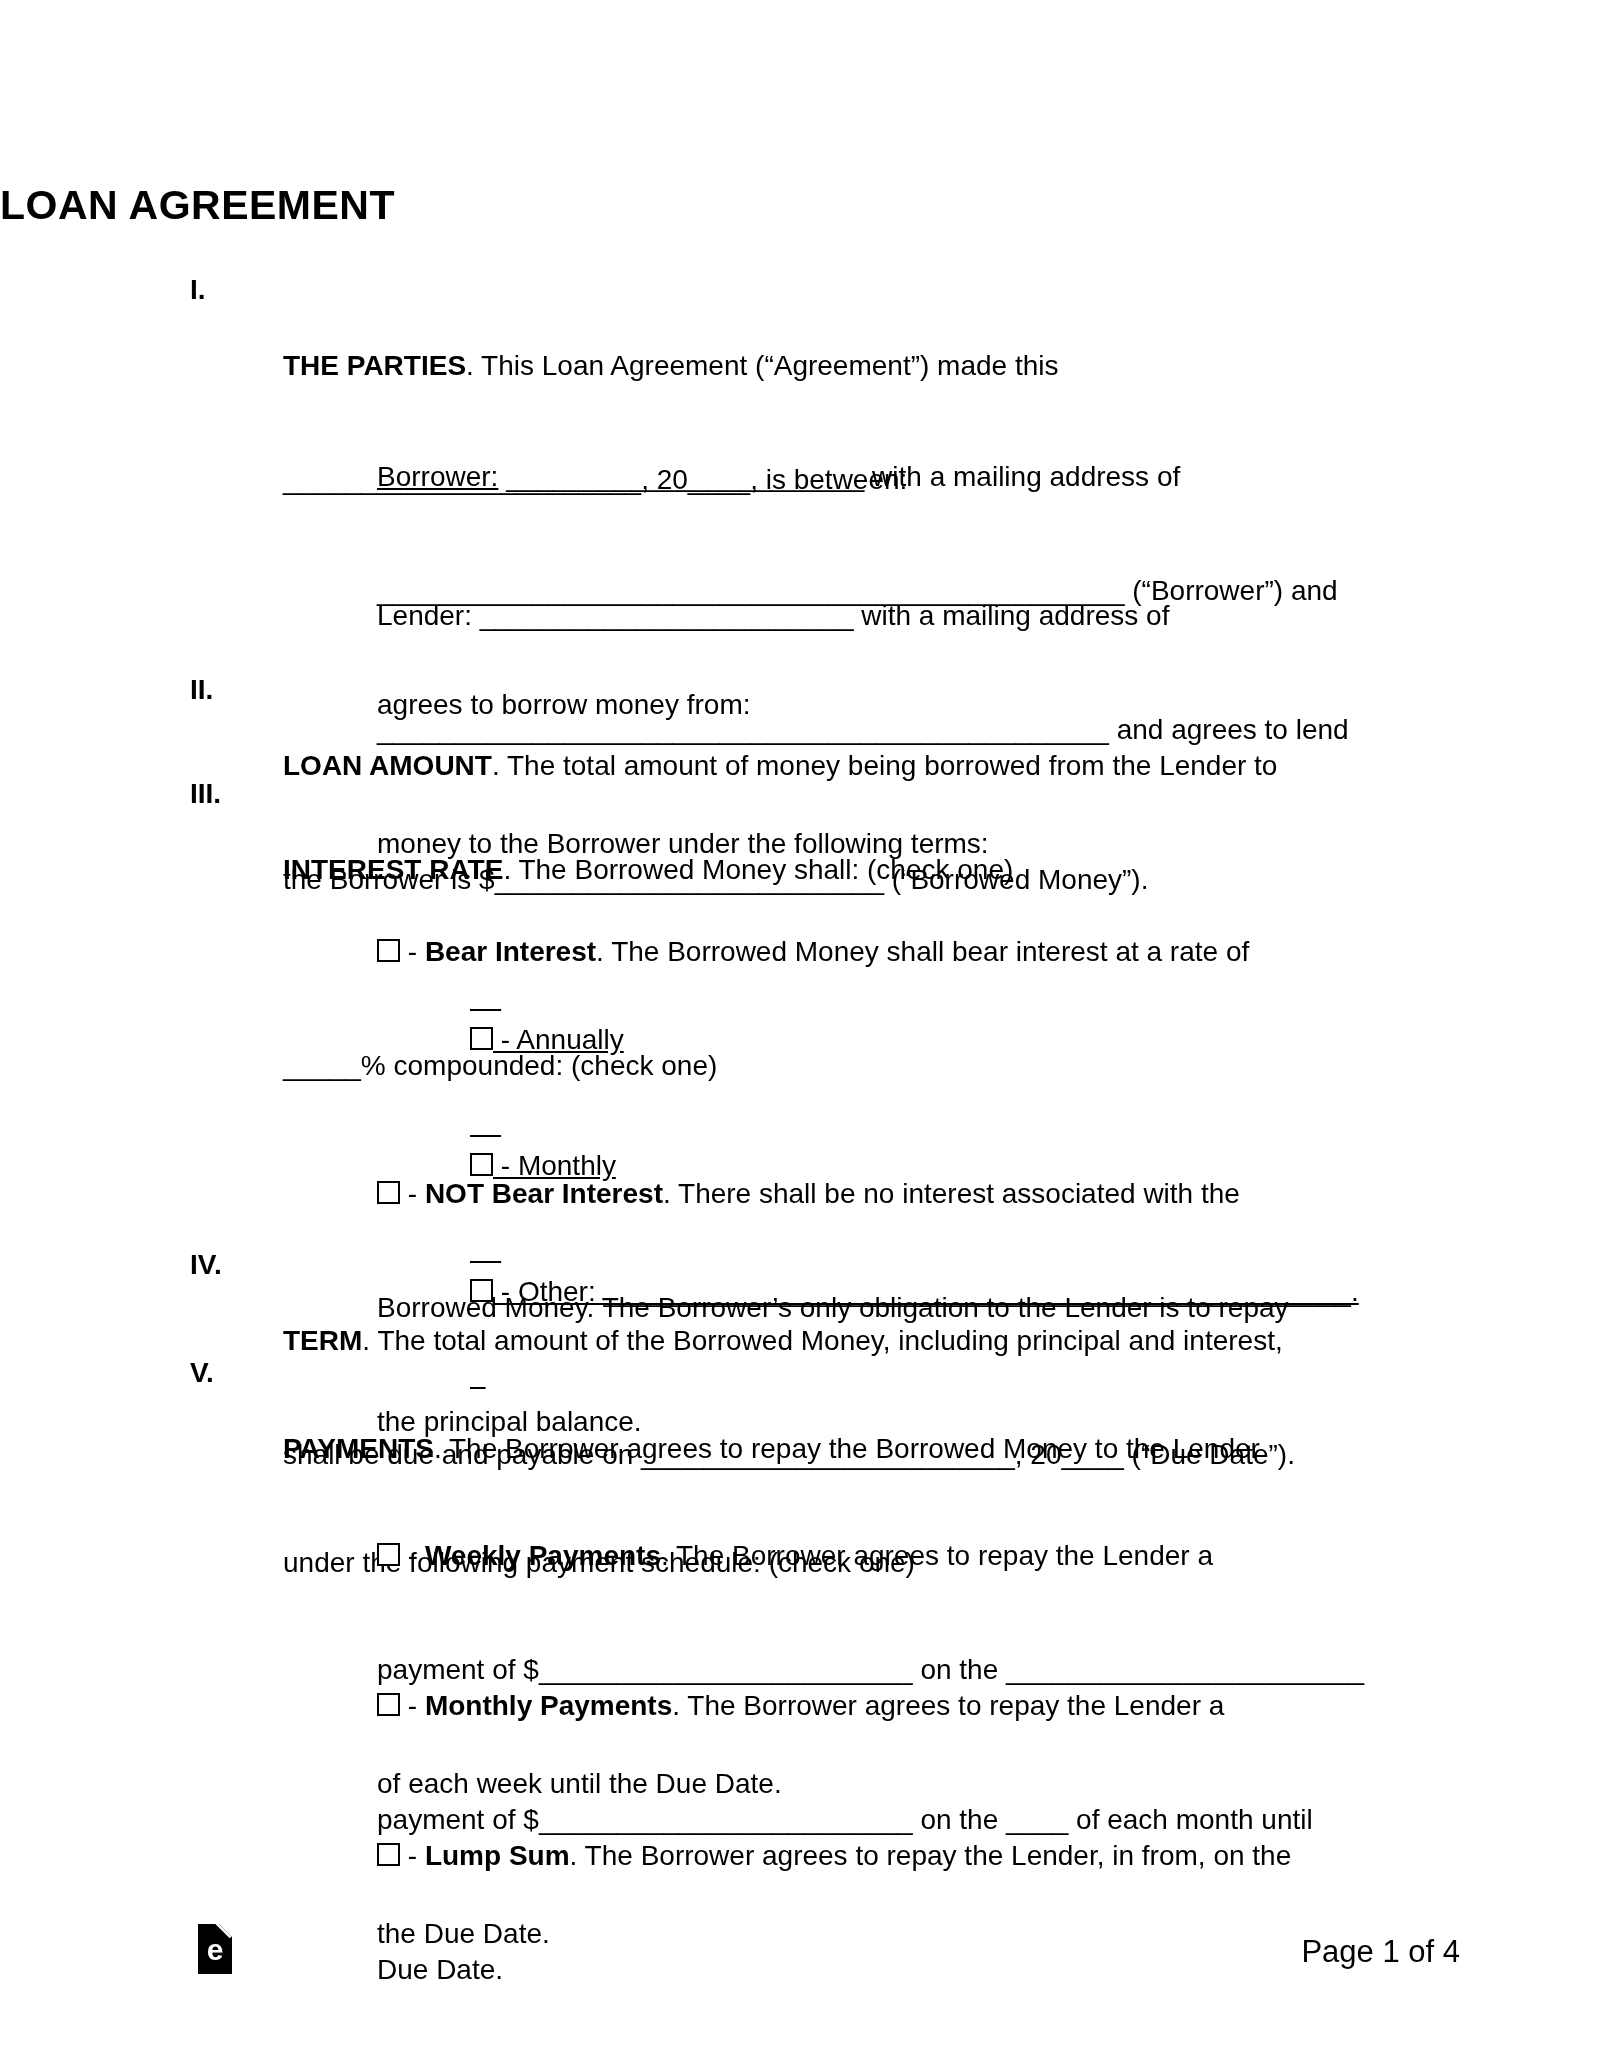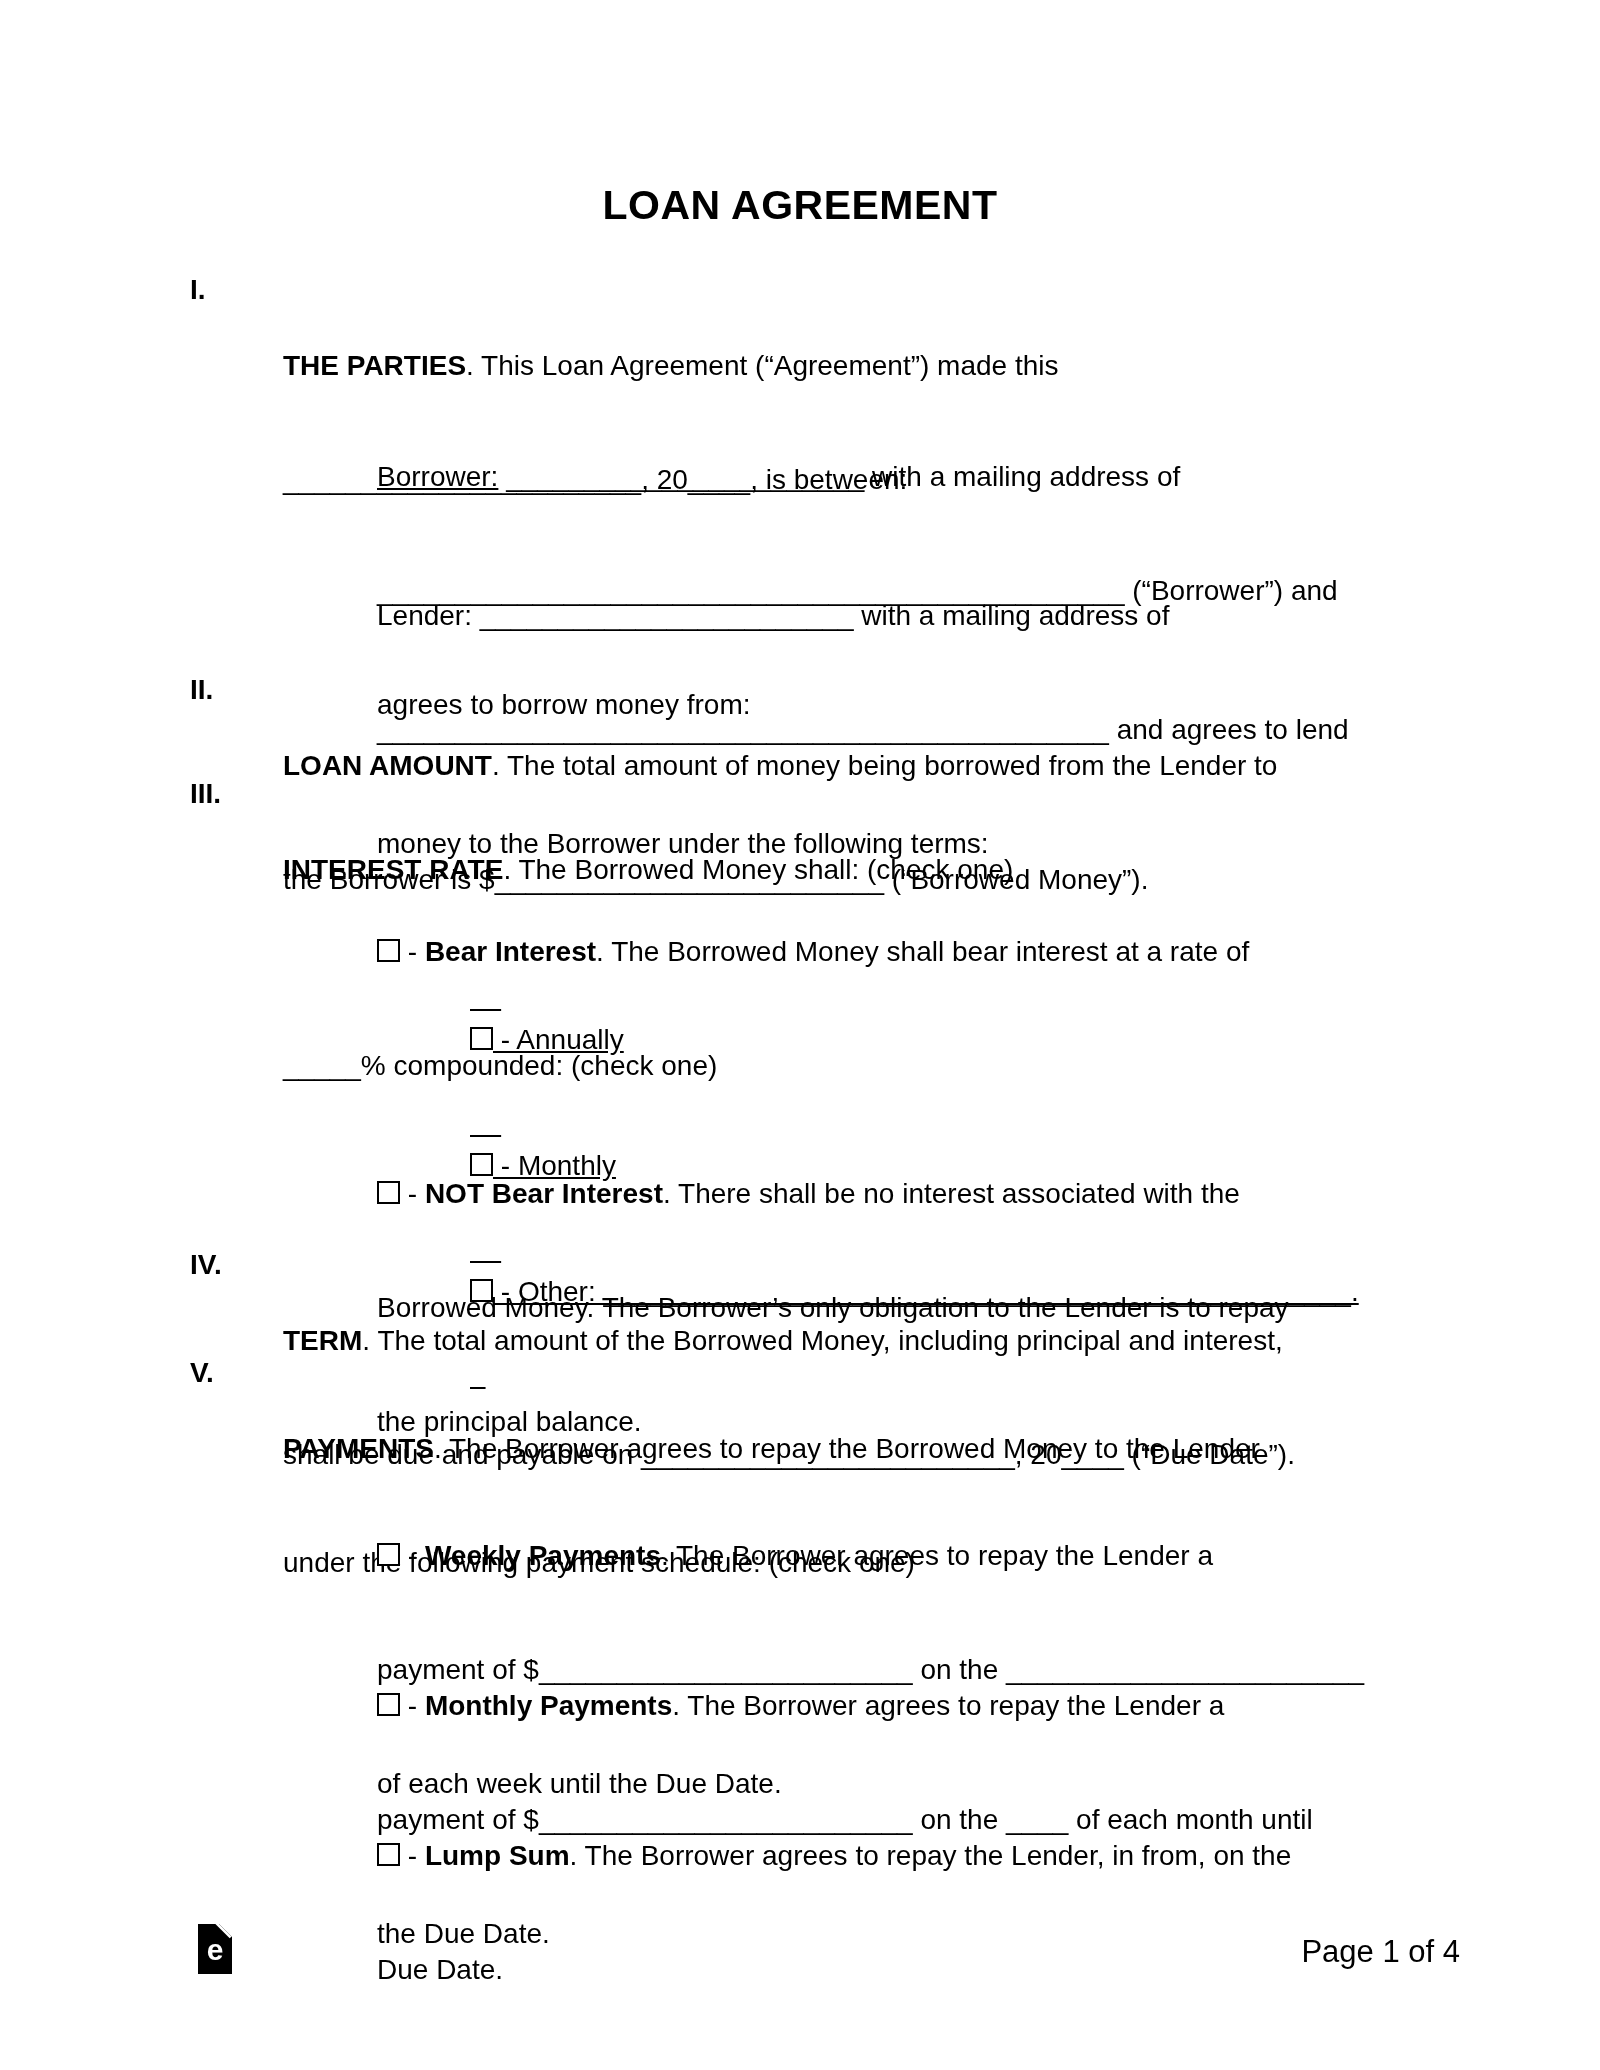--- a/index.html
+++ b/index.html
@@ -1,21 +1,21 @@
 <!DOCTYPE html>
 <html><head>
 <meta charset="utf-8">
 <style>
   html,body { margin:0; padding:0; background:#fff; }
   .page {
     position:relative; width:1600px; height:2070px; background:#ffffff;
     font-family:"Liberation Sans", sans-serif; color:#000; overflow:hidden;
   }
   .title {
-    position:absolute; top:182px; left:0; width:1600px; text-align:center;
+    position:absolute; top:182px; left:0; width:1600px; 
     font-size:41px; font-weight:bold; letter-spacing:0.5px;
   }
   .block { position:absolute; white-space:pre; font-size:28px; line-height:38px; }
   .sec { left:190px; display:flex; }
   .num { width:93px; flex:none; font-weight:bold; }
   .ind { left:377px; }
   .cblist { left:470px; line-height:42px;text-decoration:underline; }
   .outdent { margin-left:-94px; }
   .b { font-weight:bold; }
   .u { text-decoration:underline; }

